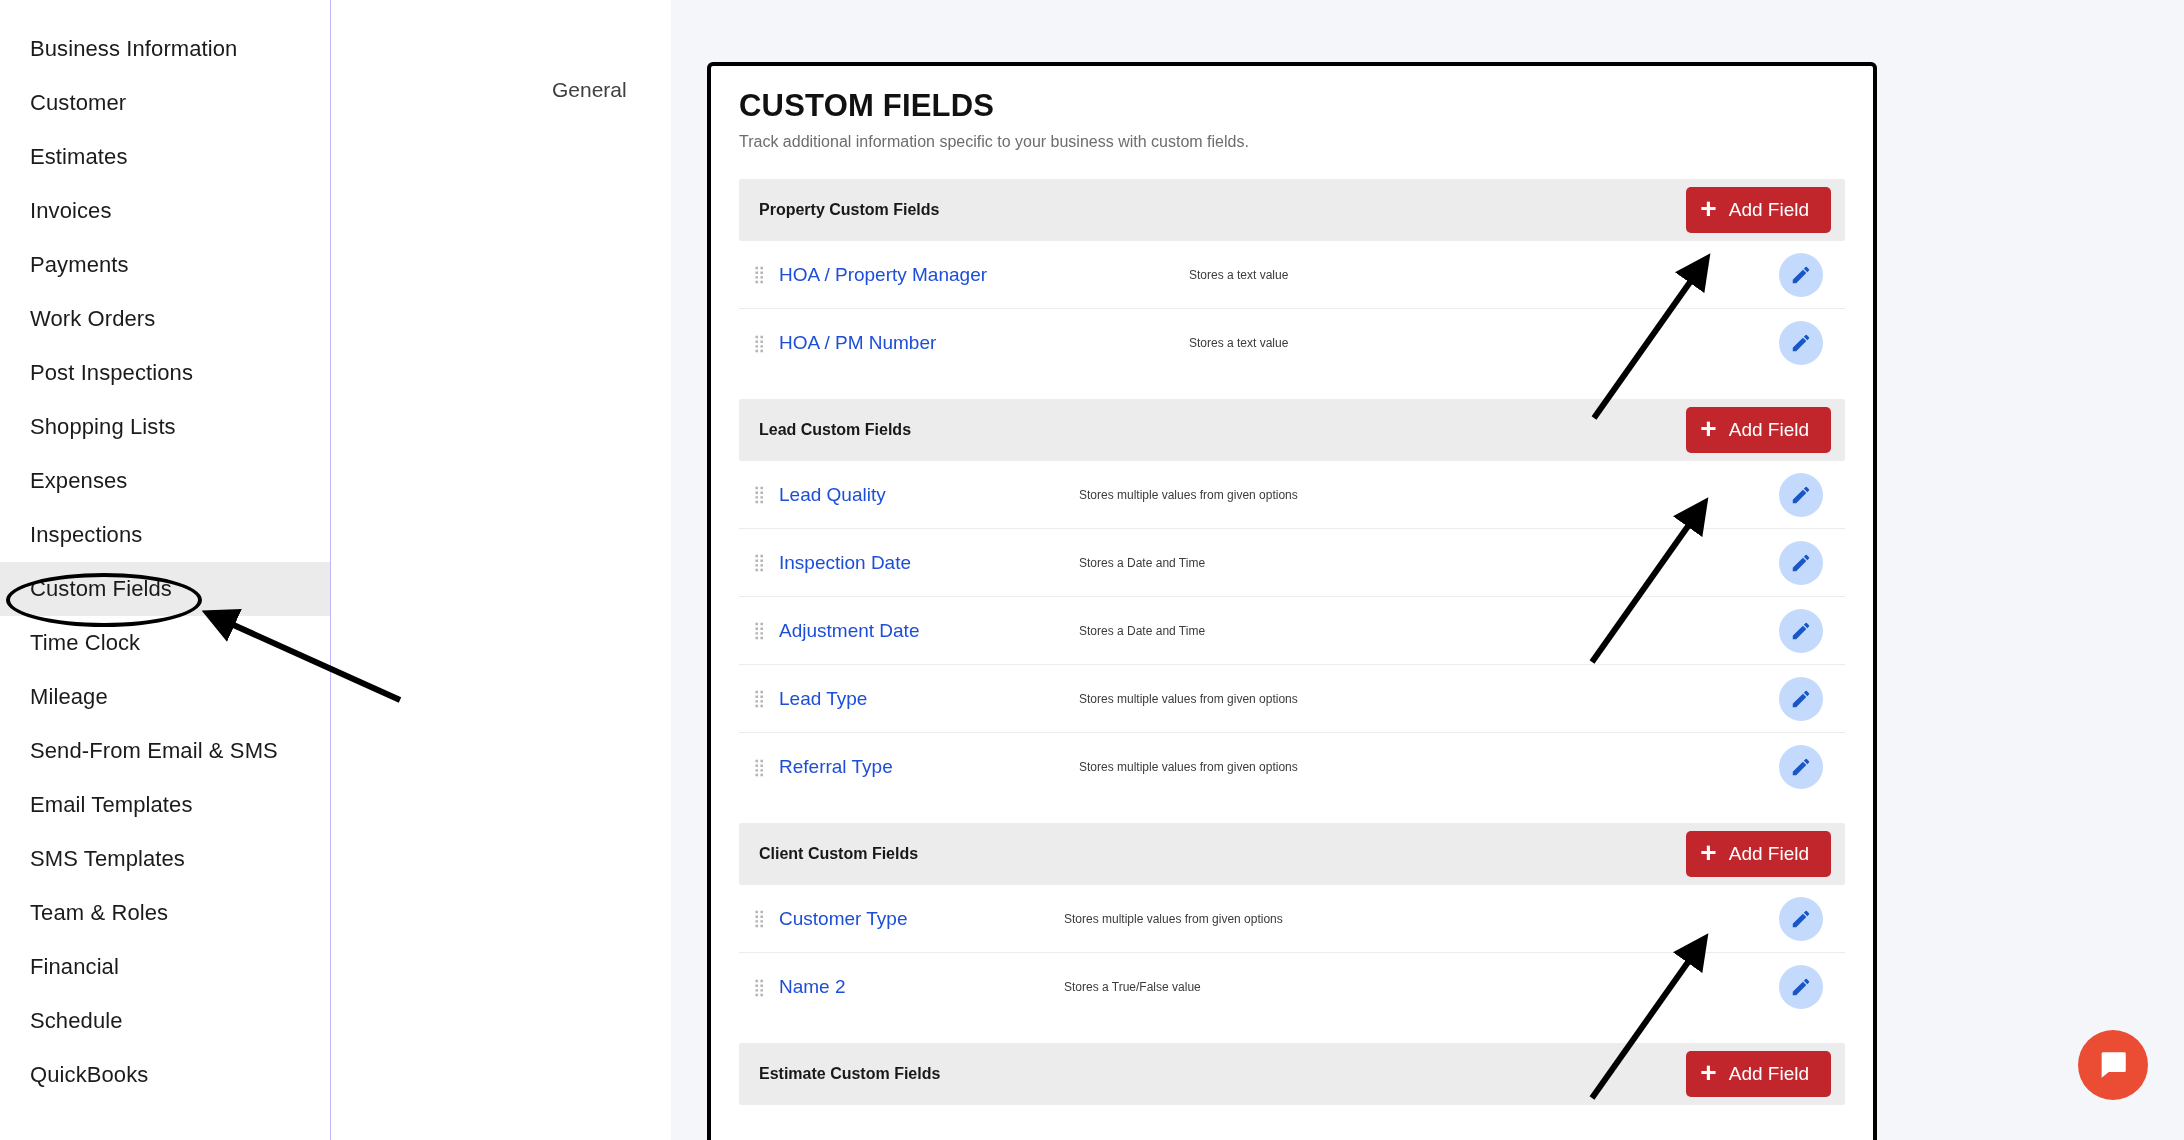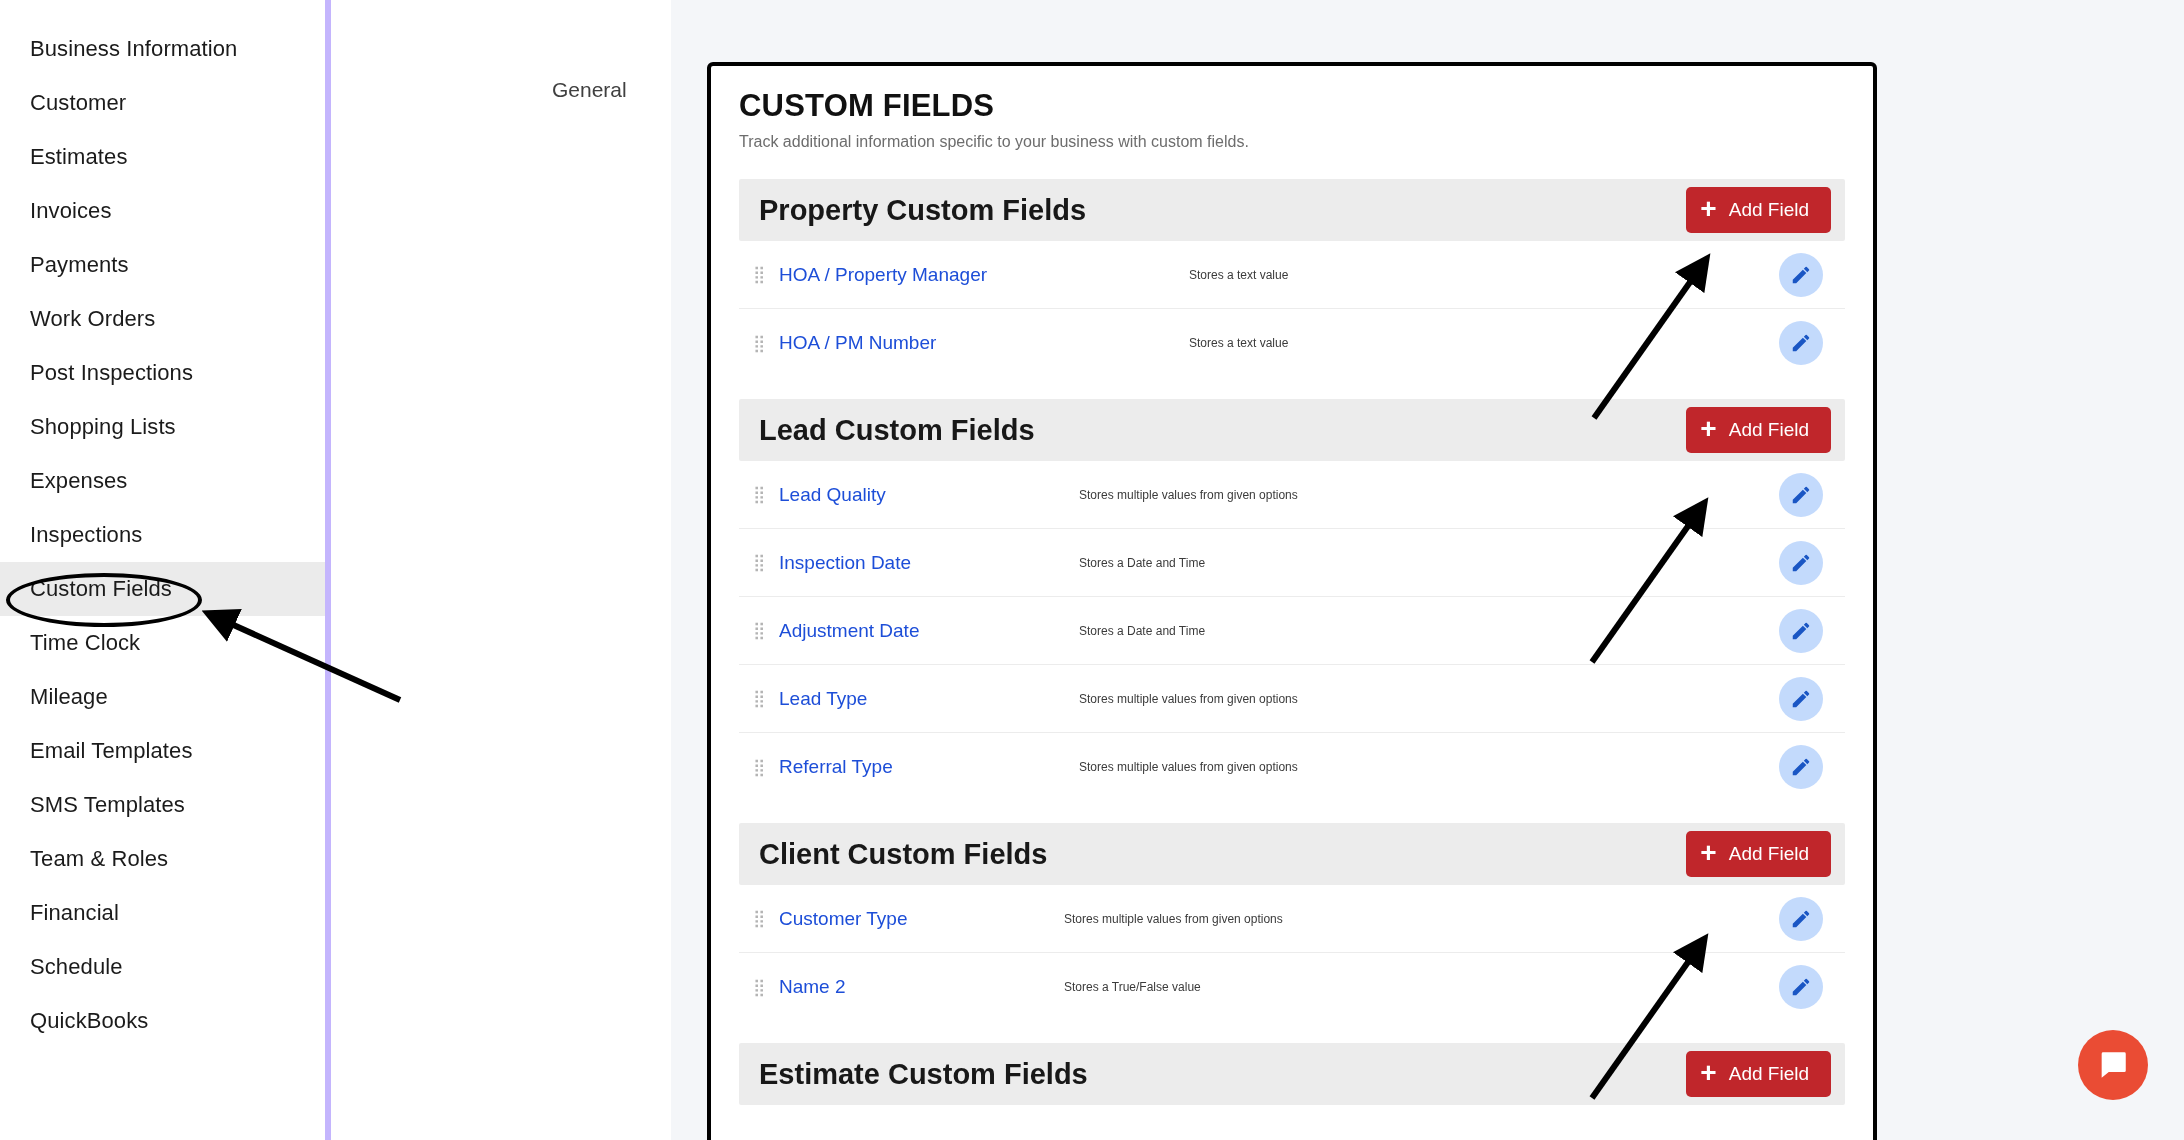--- a/index.html
+++ b/index.html
@@ -17,21 +17,21 @@
     background: #ffffff;
   }
 
   
   .sidebar {
     position: absolute;
     left: 0; top: 0;
     width: 331px;
     height: 1140px;
     background: #ffffff;
-    border-right: 6px solid #c4b5fd;
+    border-right: 1px solid #c4b5fd;
     padding-top: 22px;
   }
   .nav-item {
     height: 54px;
     display: flex;
     align-items: center;
     padding-left: 30px;
     font-size: 22px;
     color: #1b1b1b;
     letter-spacing: 0.1px;
@@ -95,21 +95,21 @@
     margin-top: 22px;
     background: #ececec;
     height: 62px;
     display: flex;
     align-items: center;
     justify-content: space-between;
     padding: 0 14px 0 20px;
     border-radius: 2px;
   }
   .group-title {
-    font-size: 29px;
+    font-size: 16px;
     font-weight: bold;
     color: #181818;
   }
   .add-field-btn {
     display: flex;
     align-items: center;
     gap: 12px;
     background: #c0262b;
     color: #ffffff;
     height: 46px;
@@ -251,20 +251,23 @@
         <span>Inspections</span>
       </div>
     <div class="nav-item selected">
         <span>Custom Fields</span>
       </div>
     <div class="nav-item">
         <span>Time Clock</span>
       </div>
     <div class="nav-item">
         <span>Mileage</span>
+      </div>
+    <div class="nav-item">
+        <span>Send-From Email &amp; SMS</span>
       </div>
     <div class="nav-item">
         <span>Email Templates</span>
       </div>
     <div class="nav-item">
         <span>SMS Templates</span>
       </div>
     <div class="nav-item">
         <span>Team &amp; Roles</span>
       </div>

